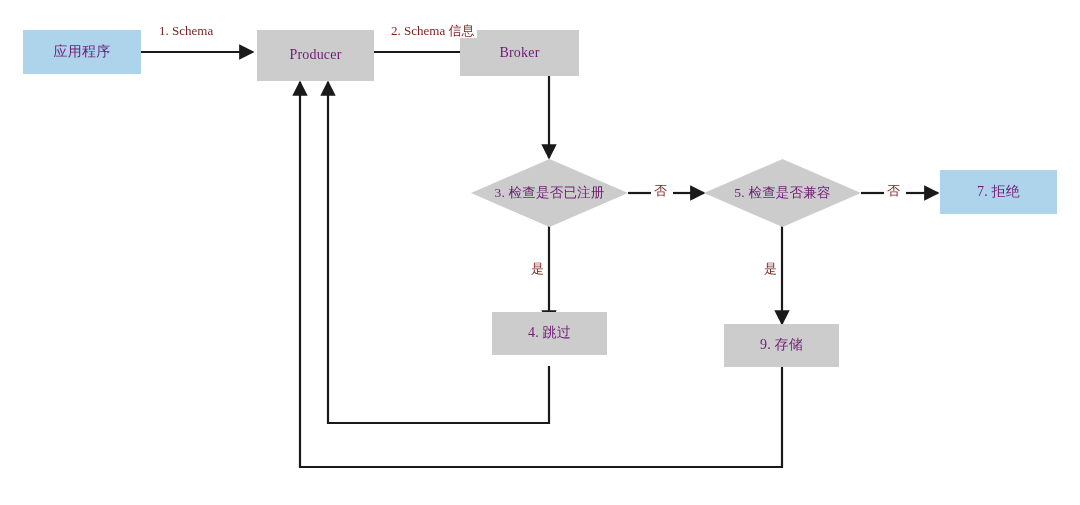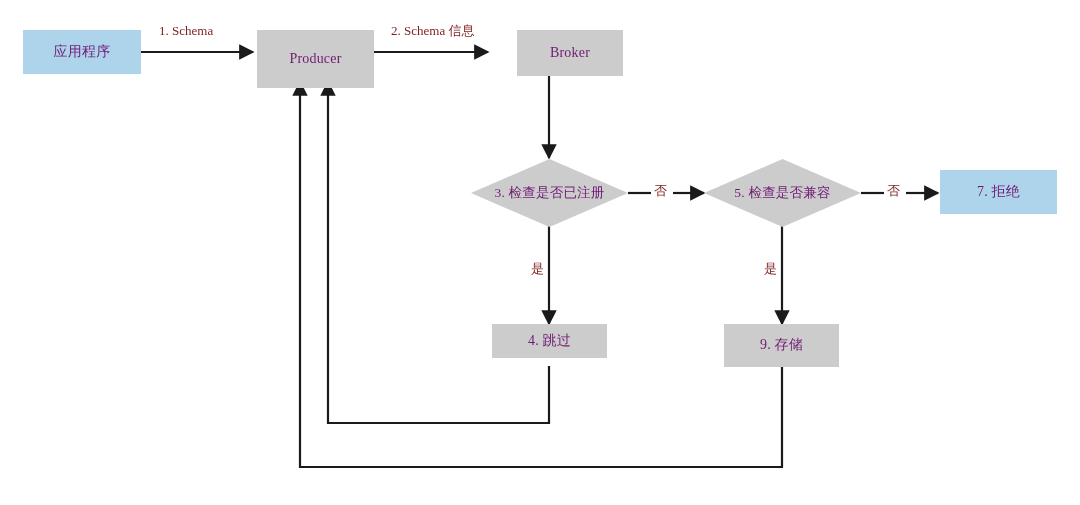--- a/index.html
+++ b/index.html
@@ -114,40 +114,40 @@
       <path d="M 549 366 L 549 423 L 328 423 L 328 82" marker-end="url(#arrowend)"></path>
 
       <path d="M 782 366 L 782 467 L 300 467 L 300 82" marker-end="url(#arrowend)"></path>
     </g>
   </svg>
 
   <div class="node box-blue" style="left:23px; top:30px; width:118px; height:44px;">
     <span>应用程序</span>
   </div>
 
-  <div class="node box-gray" style="left:257px; top:30px; width:117px; height:58px;">
+  <div class="node box-gray" style="left:257px; top:30px; width:117px; height:51px;">
     <span>Producer</span>
   </div>
 
-  <div class="node box-gray" style="left:517px; top:30px; width:106px; height:46px;">
+  <div class="node box-gray" style="left:460px; top:30px; width:119px; height:46px;">
     <span>Broker</span>
   </div>
 
 
   <div class="node diamond" style="left:471px; top:159px; width:157px; height:68px;text-align:center;">
     <span class="diamond-shape"></span>
     <span class="diamond-label">3. 检查是否已注册</span>
   </div>
 
   <div class="node diamond" style="left:704px; top:159px; width:157px; height:68px;">
     <span class="diamond-shape"></span>
     <span class="diamond-label">5. 检查是否兼容</span>
   </div>
 
-  <div class="node box-gray" style="left:492px; top:324px; width:115px; height:34px;">
+  <div class="node box-gray" style="left:492px; top:312px; width:115px; height:43px;">
     <span>4. 跳过</span>
   </div>
 
   <div class="node box-gray" style="left:724px; top:324px; width:115px; height:43px;">
     <span>9. 存储</span>
   </div>
 
   <div class="node box-blue" style="left:940px; top:170px; width:117px; height:44px;">
     <span>7. 拒绝</span>
   </div>

